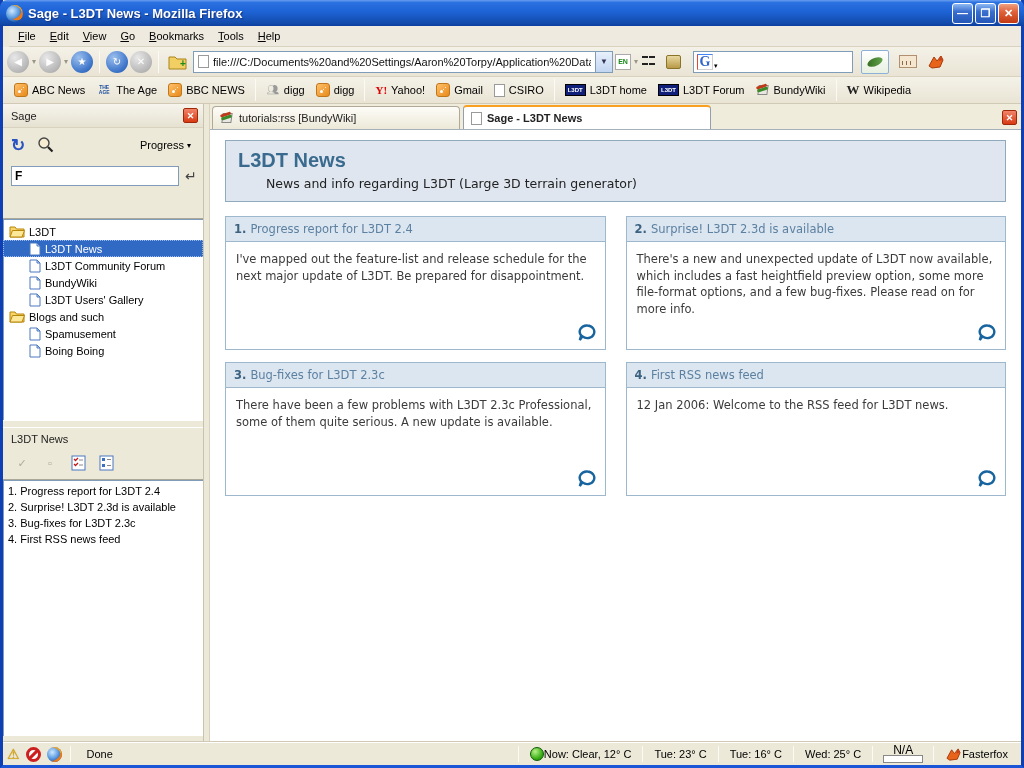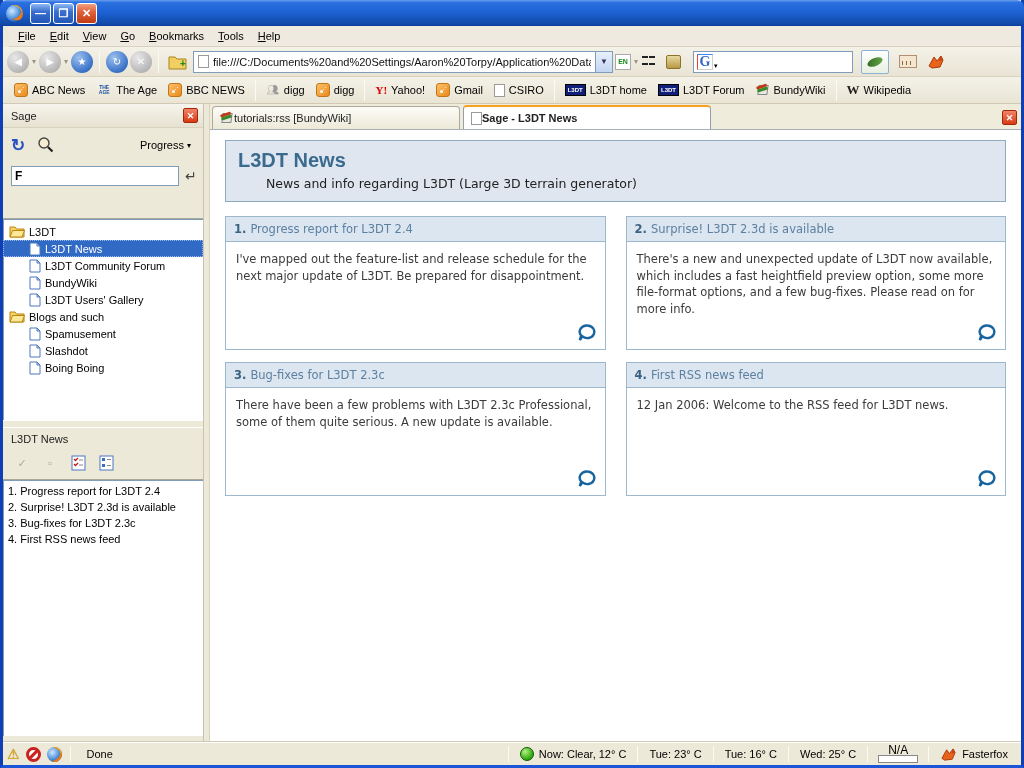--- a/index.html
+++ b/index.html
@@ -113,21 +113,21 @@
   .listbox { flex:1; margin:2px 0 6px 0; background:#fff; box-shadow:inset 1px 1px 0 #7f9db9; border-top:1px solid #aca899;
     padding:3px 4px; overflow:hidden; }
   .headline { color:#000; font-size:11px; padding:2px 1px; white-space:nowrap; }
 
   .splitter { width:6px; flex:none; background:#ece9d8; border-right:1px solid #d8d2bf; }
 
   
   .content-col { flex:1; display:flex; flex-direction:column; min-width:0; }
   .tabstrip { height:26px; flex:none; background:#f0ecdc; display:flex; align-items:flex-end; padding:3px 4px 0 2px;
     border-bottom:1px solid #a5b0ba; }
-  .tab { width:248px; height:23px; display:flex; align-items:center; padding:0 7px;
+  .tab { width:248px; height:23px; display:flex; align-items:center; gap:5px; padding:0 7px;
     border:1px solid #b0a999; border-bottom:none; border-radius:4px 4px 0 0;
     background:linear-gradient(180deg,#fdfcf7,#ece9d8); color:#222; margin-right:3px; overflow:hidden; }
   .tab.active { background:#fff; border-color:#92a0ac; border-top:2px solid #f7a022; font-weight:bold; height:24px; }
   .tab .tlabel { white-space:nowrap; overflow:hidden; }
   .tab-close { margin-left:auto; margin-bottom:4px; }
 
   .page { flex:1; background:#fff; overflow:hidden; padding:10px 15px 0 15px; font-family:"DejaVu Sans",sans-serif; }
   .feed-header { background:#dfe6f0; border:1px solid #8fa9bd; padding:8px 12px 10px 12px; margin-bottom:14px; }
   .feed-header h1 { color:#3a6b8e; font-size:20px; font-family:"Liberation Sans",sans-serif; letter-spacing:0; }
   .feed-header .sub { color:#222; font-size:12.5px; margin:4px 0 0 28px; }
@@ -141,34 +141,35 @@
   
   .statusbar { height:23px; flex:none; background:#ece9d8; border-top:1px solid #fff; box-shadow:0 -1px 0 #cfc9b6;
     display:flex; align-items:center; padding:0 4px; }
   .st-left { display:flex; align-items:center; gap:6px; flex:1; }
   .warn-g { color:#e8a800; font-size:14px; text-shadow:0 0 1px #8a6a00; }
   .block-ico { width:15px; height:15px; border-radius:50%; border:3px solid #cc2020; position:relative; background:#fff; }
   .block-ico::after { content:""; position:absolute; left:-1px; top:3px; width:11px; height:3px; background:#cc2020; transform:rotate(-45deg); }
   .fx-orb.small { width:15px; height:15px; margin:0; }
   .st-text { color:#000; margin-left:8px; }
   .st-sep { width:1px; height:16px; background:#b8b2a0; border-right:1px solid #fbfaf5; margin:0 2px; }
-  .st-panel { display:flex; align-items:center; gap:5px; padding:0 9px; white-space:nowrap; color:#000; }
+  .st-panel { display:flex; align-items:center; gap:0; padding:0 9px; white-space:nowrap; color:#000; }
   .orb-green { width:14px; height:14px; border-radius:50%; background:radial-gradient(circle at 35% 30%, #b8f088, #3cb018 60%, #1a7a08); border:1px solid #0a5a00; }
   .gauge { display:flex; flex-direction:column; align-items:center; padding:0 8px; }
   .gauge .gtext { font-size:12px; line-height:9px; }
   .gauge .gbar { width:40px; height:8px; background:#fff; border:1px solid #888; }
   .fox-svg { width:17px; height:15px; }
 </style>
 </head>
 <body>
 
 <div class="window">
 
   <div class="titlebar">
     <span class="fx-orb"></span>
+    <span class="title-text">Sage - L3DT News - Mozilla Firefox</span>
     <span class="winbtn">
         <span>—</span>
       </span>
     <span class="winbtn">
         <span>❐</span>
       </span>
     <span class="winbtn close">
         <span>✕</span>
       </span>
   </div>
@@ -355,27 +356,20 @@
               <path d="M1 1 h7 l3 3 v9 H1z" fill="#fff" stroke="#4a78c0"></path>
               <path d="M8 1 v3 h3z" fill="#cfe0f8" stroke="#4a78c0"></path>
             </svg>
           <span>Spamusement</span>
         </div>
         <div class="trow child">
           <svg width="12" height="14" viewBox="0 0 12 14">
               <path d="M1 1 h7 l3 3 v9 H1z" fill="#fff" stroke="#4a78c0"></path>
               <path d="M8 1 v3 h3z" fill="#cfe0f8" stroke="#4a78c0"></path>
             </svg>
-          <span>Slashdot</span>
-        </div>
-        <div class="trow child">
-          <svg width="12" height="14" viewBox="0 0 12 14">
-              <path d="M1 1 h7 l3 3 v9 H1z" fill="#fff" stroke="#4a78c0"></path>
-              <path d="M8 1 v3 h3z" fill="#cfe0f8" stroke="#4a78c0"></path>
-            </svg>
           <span>Boing Boing</span>
         </div>
       </div>
       <div class="panel-label">L3DT News</div>
       <div class="sb-iconrow">
         <span class="tool16 dis">✓</span>
         <span class="tool16 dis">▫</span>
         <span class="tool16">
           <svg width="15" height="16" viewBox="0 0 15 16">
               <rect x="1" y="1" width="13" height="14" fill="#fff" stroke="#4a78c0"></rect>

